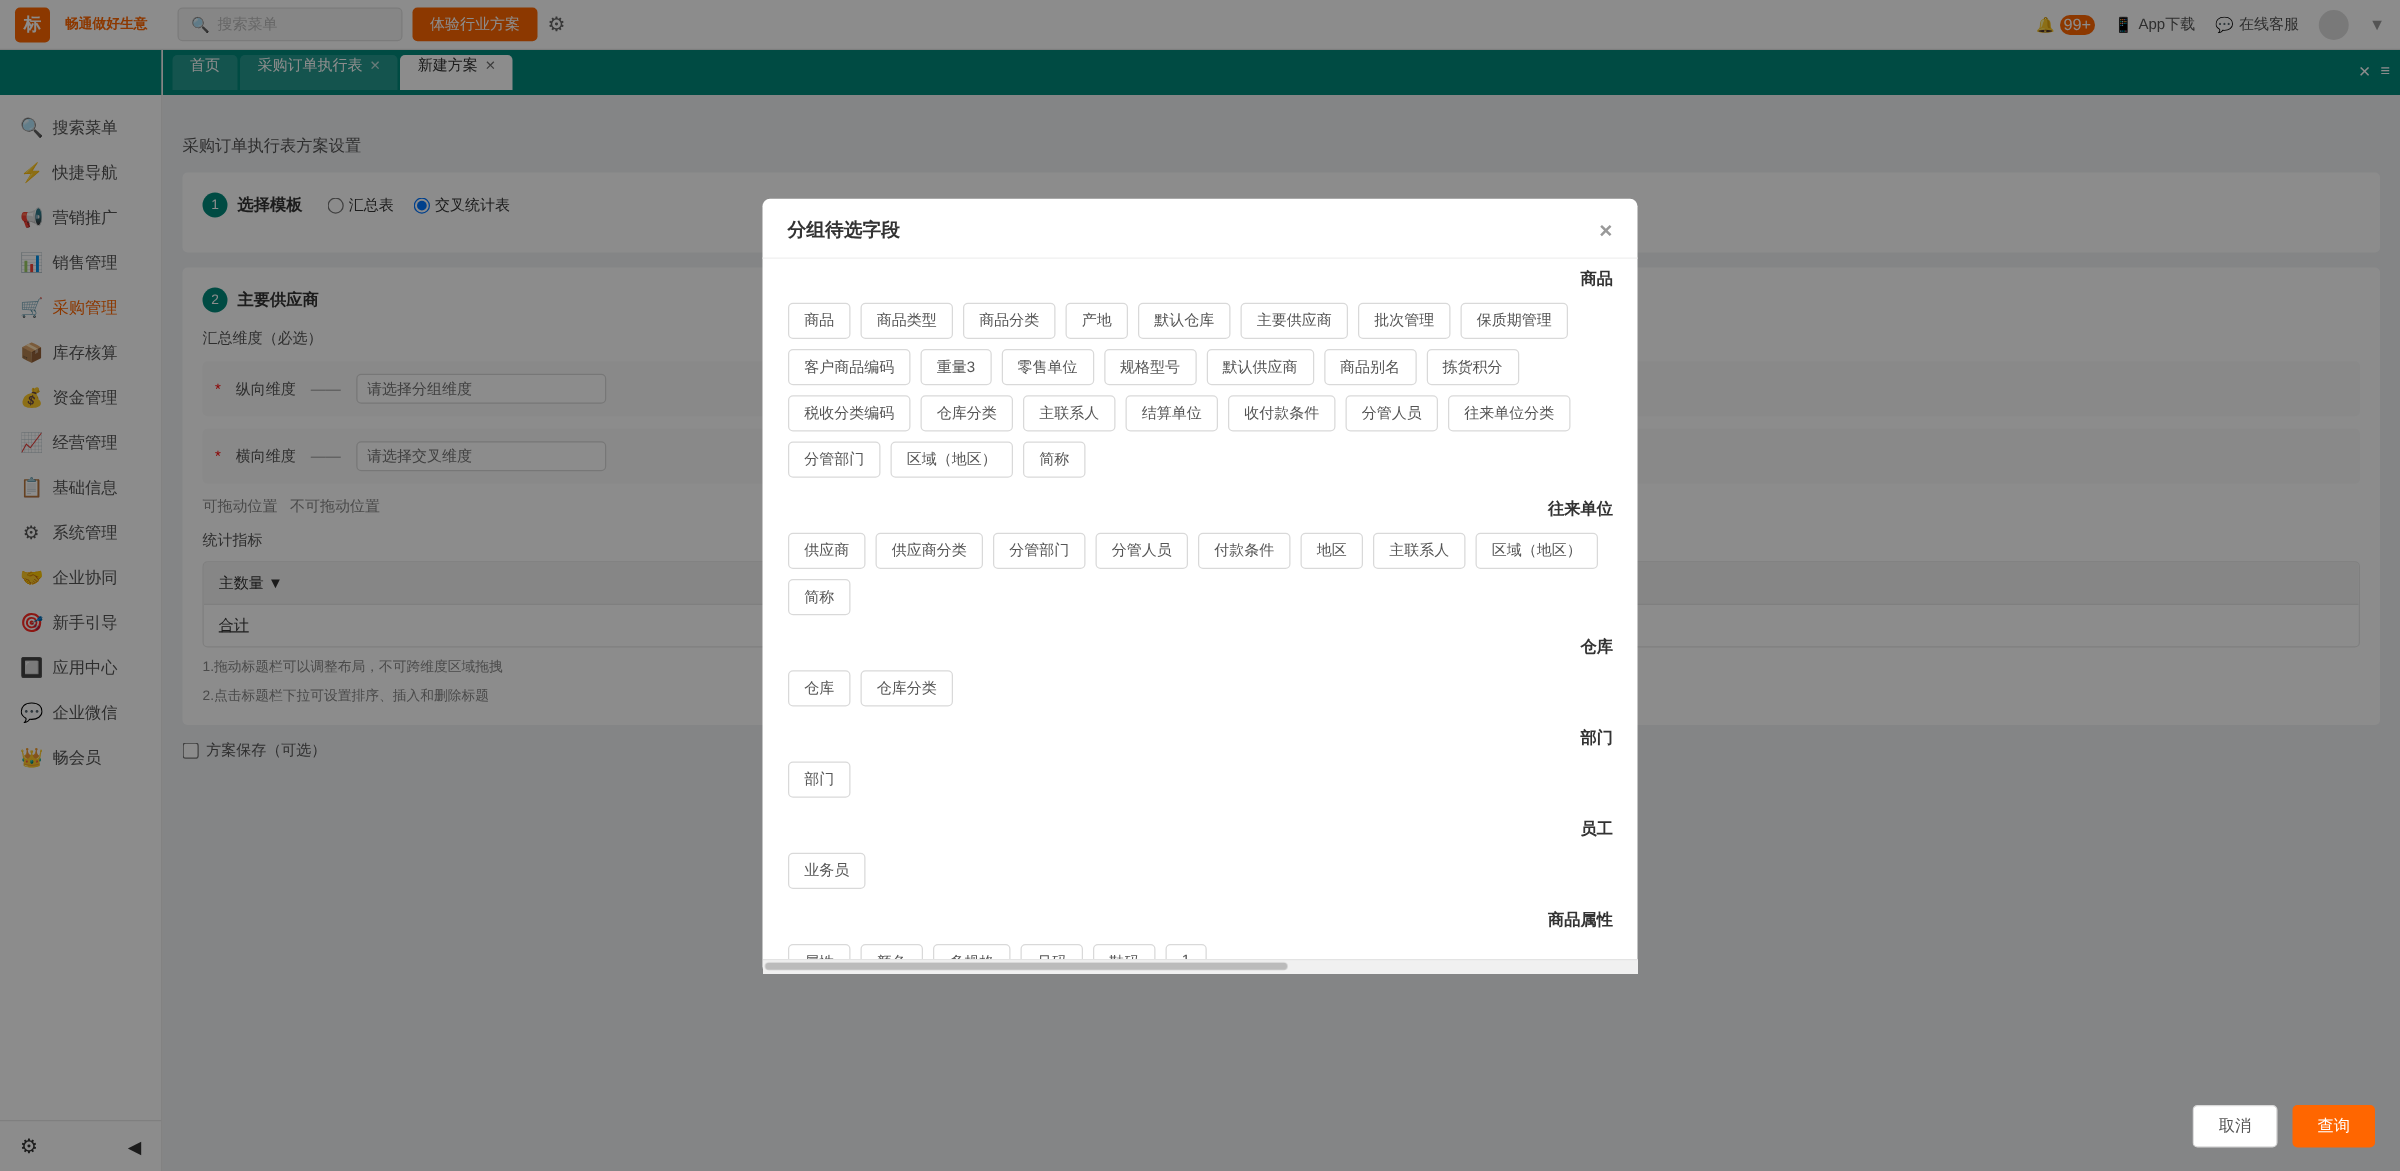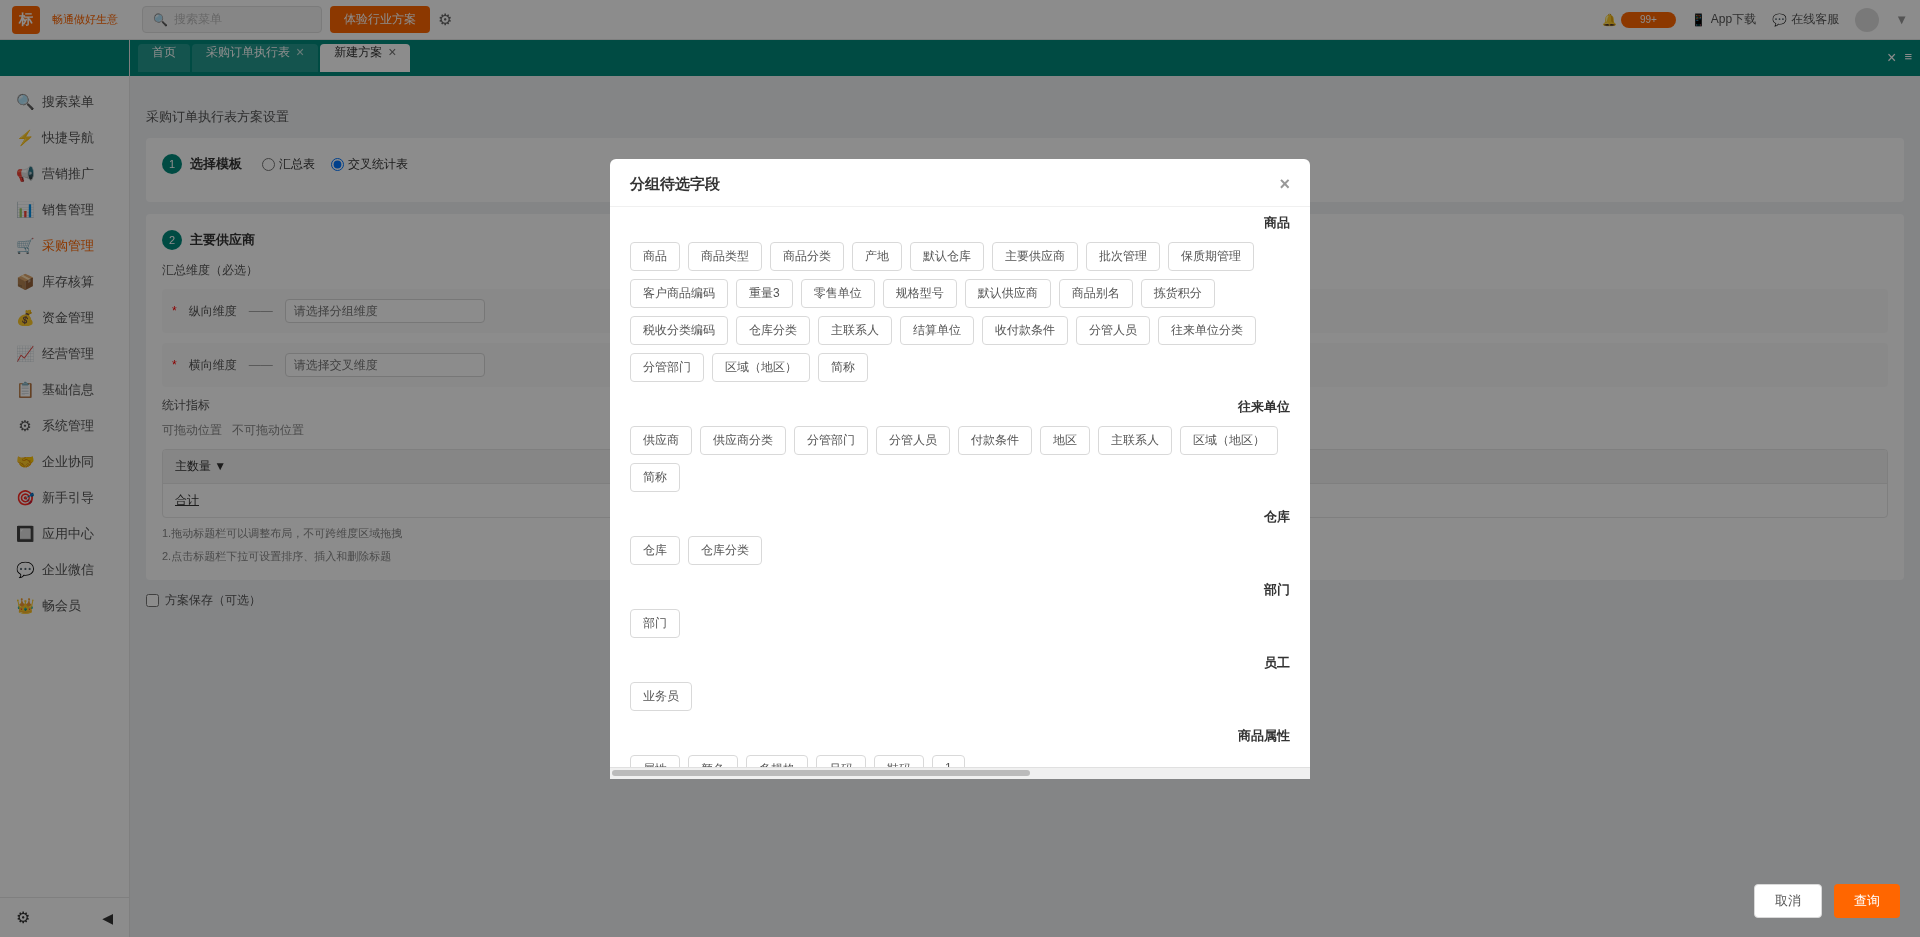--- a/index.html
+++ b/index.html
@@ -33,21 +33,21 @@
       margin-left: 8px; color: #666; cursor: pointer; font-size: 16px;
     }
     .header-right {
       display: flex; align-items: center; gap: 16px; margin-left: auto;
     }
     .header-right-item {
       display: flex; align-items: center; gap: 4px; color: #555; font-size: 12px; cursor: pointer;
     }
     .badge {
       background: #f60; color: #fff; border-radius: 8px;
-      padding: 0 19px; font-size: 10px; min-width: 16px; height: 16px;
+      padding: 0 3px; font-size: 13px; min-width: 16px; height: 16px;
       display: inline-flex; align-items: center; justify-content: center;
     }
     .avatar-circle {
       width: 24px; height: 24px; background: #ddd; border-radius: 50%;
     }
 
     
     .tab-bar {
       height: 36px;
       background: #00897b;
@@ -175,21 +175,21 @@
     }
     .table-cell:last-child { border-right: none; }
     .notice-text { font-size: 11px; color: #888; margin-top: 8px; }
   </style>
 </head>
 <body>
 
 <div class="top-header">
   <div class="sidebar-logo-spacer" style="width:130px;display:flex;align-items:center;gap:6px;">
     <div class="logo-icon">标</div>
-    <span style="font-size:11px;color:#f60;line-height:1.2;">畅通做好生意</span>
+    <span style="font-size:11px;color:#f60;line-height:1.2;font-weight:bold;">畅通做好生意</span>
   </div>
   <div class="search-box">
     <span>🔍</span>
     <span style="color:#bbb;font-size:12px;">搜索菜单</span>
   </div>
   <button class="header-trial-btn">体验行业方案</button>
   <span class="header-gear">⚙</span>
   <div class="header-right">
     <div class="header-right-item">
       <span>🔔</span>
@@ -328,25 +328,25 @@
       <span style="font-size:12px;color:#555;">纵向维度</span>
       <span style="color:#999;font-size:12px;">——</span>
       <input type="text" style="border: 1px solid rgb(217, 217, 217); border-radius: 4px; padding: 4px 8px; font-size: 12px; color: rgb(187, 187, 187); width: 200px;" placeholder="请选择分组维度">
     </div>
     <div style="display:flex;align-items:center;gap:12px;margin-bottom:10px;background:#fafafa;padding:10px;border-radius:4px;">
       <span style="color:red;font-size:12px;">*</span>
       <span style="font-size:12px;color:#555;">横向维度</span>
       <span style="color:#999;font-size:12px;">——</span>
       <input type="text" style="border: 1px solid rgb(217, 217, 217); border-radius: 4px; padding: 4px 8px; font-size: 12px; color: rgb(187, 187, 187); width: 200px;" placeholder="请选择交叉维度">
     </div>
-    <div style="font-size:12px;color:#555;margin-bottom:8px;">统计指标</div>
     <div style="display:flex;gap:10px;margin-bottom:10px;font-size:12px;color:#888;">
       <span>可拖动位置</span>
       <span>不可拖动位置</span>
     </div>
+    <div style="font-size:12px;color:#555;margin-bottom:8px;">统计指标</div>
     <div class="table-like">
       <div class="table-row-header">
         <div class="table-cell">主数量 ▼</div>
         <div class="table-cell">金额</div>
       </div>
       <div style="display:flex;text-decoration:underline;">
         <div class="table-cell">合计</div>
         <div class="table-cell">合计</div>
       </div>
     </div>

